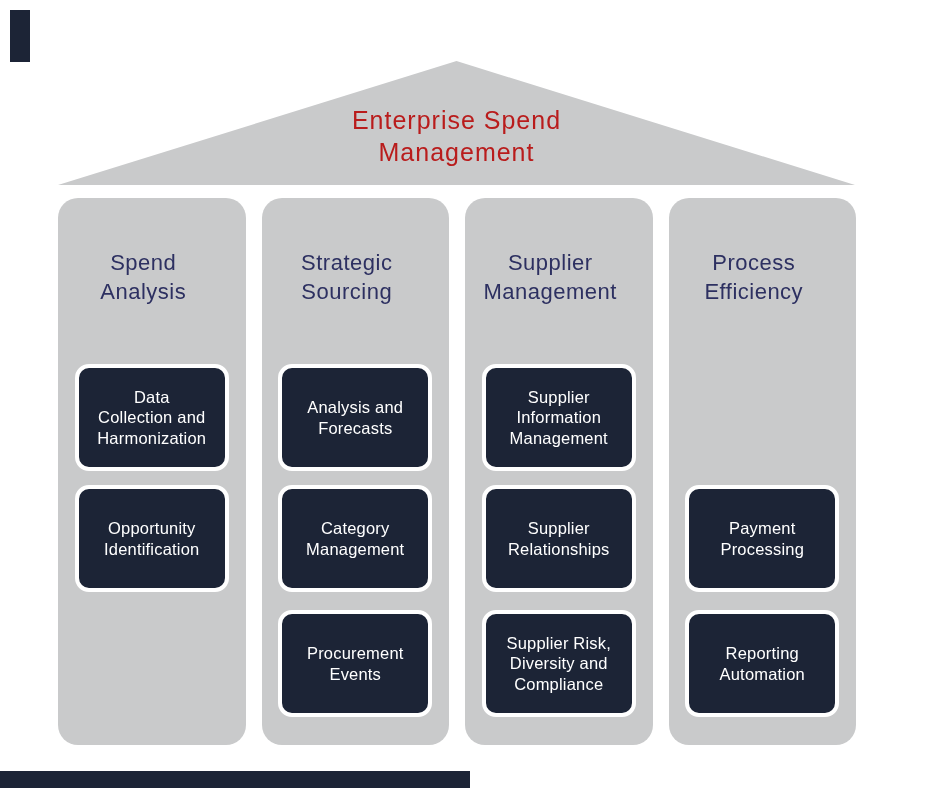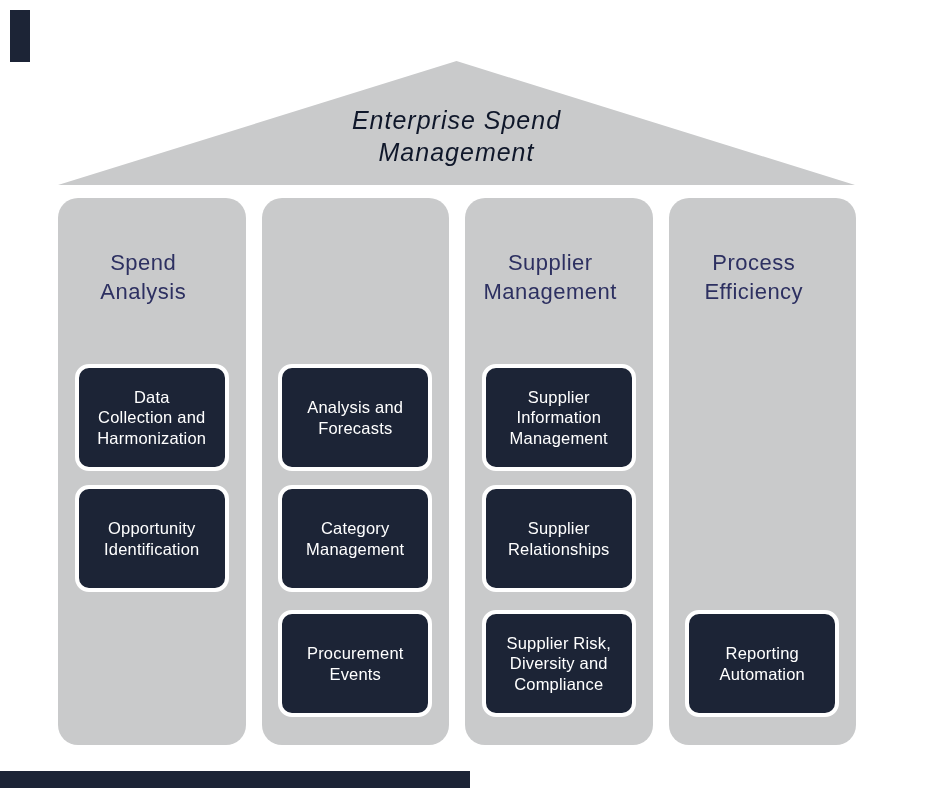--- a/index.html
+++ b/index.html
@@ -11,22 +11,22 @@
   .accent.top-left{left:10px;top:10px;width:20px;height:52px;}
   .accent.bottom{left:0;top:771px;width:470px;height:17px;}
   .roof{
     position:absolute;left:58px;top:61px;width:797px;height:124px;
     background:#c9cacb;
     -webkit-clip-path:polygon(50% 0,100% 100%,0 100%);
     clip-path:polygon(50% 0,100% 100%,0 100%);
   }
   .roof-title{
     position:absolute;left:58px;top:104px;width:797px;
-    text-align:center;color:#0f172a;font-size:25px;line-height:32px;
-    letter-spacing:1px;white-space:pre-line;font-style:italic;
+    text-align:center;color:#b91c1c;font-size:25px;line-height:32px;
+    letter-spacing:1px;white-space:pre-line;
   }
   .pillars{
     position:absolute;left:58px;top:198px;width:798px;height:547px;
     display:flex;gap:16px;
   }
   .pillar{
     position:relative;flex:1 1 0;background:#c9cacb;border-radius:20px;
   }
   .pillar-heading{
     position:absolute;top:50px;left:0;right:17px;margin:0;
@@ -67,20 +67,22 @@
 Identification</span>
       </div>
       <div class="box b1">
         <span class="box-label">Data
 Collection and
 Harmonization</span>
       </div>
     </section>
 
     <section class="pillar">
+      <h2 class="pillar-heading">Strategic
+Sourcing</h2>
       <div class="box b1">
         <span class="box-label">Analysis and
 Forecasts</span>
       </div>
       <div class="box b2">
         <span class="box-label">Category
 Management</span>
       </div>
       <div class="box b3">
         <span class="box-label">Procurement
@@ -103,20 +105,24 @@
       <div class="box b3">
         <span class="box-label">Supplier Risk,
 Diversity and
 Compliance</span>
       </div>
     </section>
 
     <section class="pillar">
       <h2 class="pillar-heading">Process
 Efficiency</h2>
+      <div class="box b2">
+        <span class="box-label">Payment
+Processing</span>
+      </div>
       <div class="box b3">
         <span class="box-label">Reporting
 Automation</span>
       </div>
     </section>
 
   </div>
 
   <div class="accent bottom"></div>
 

